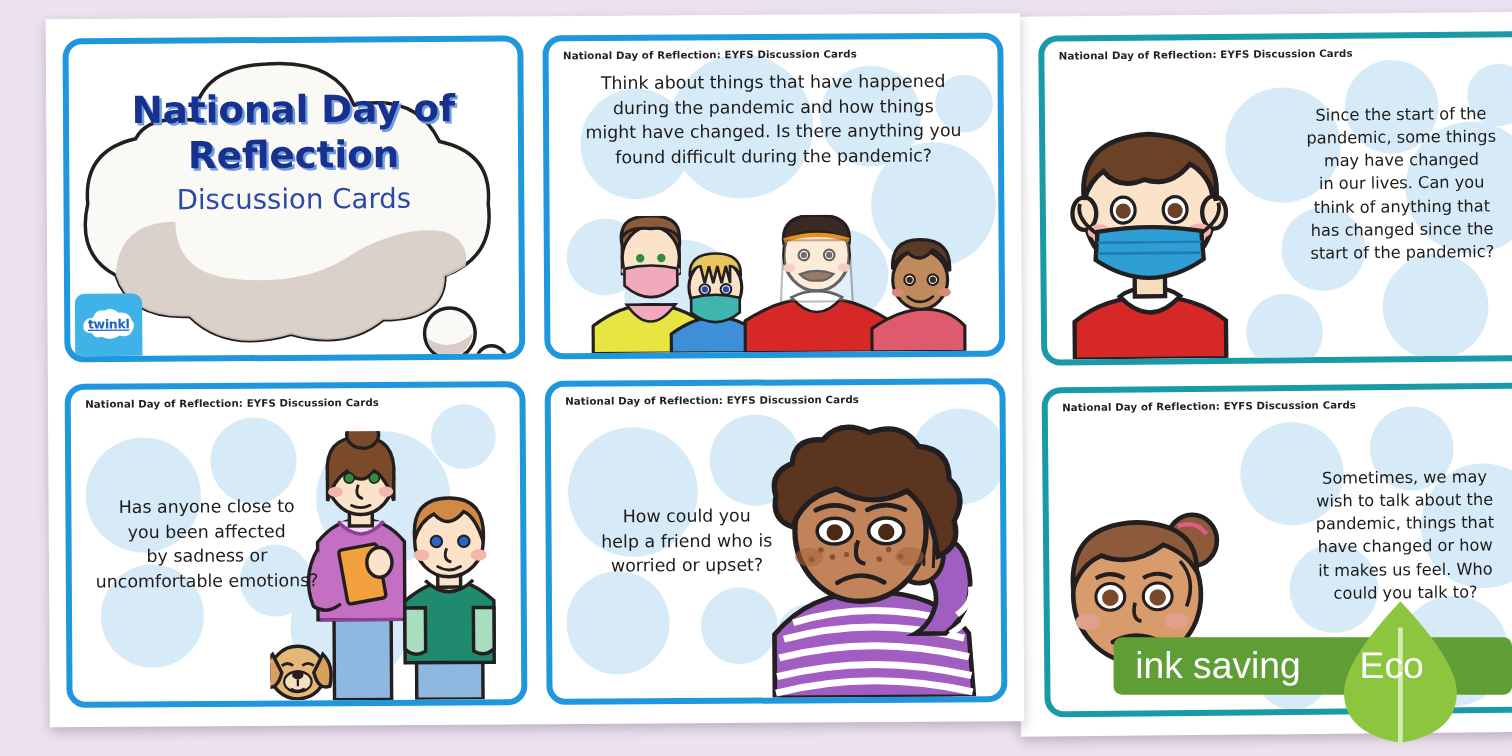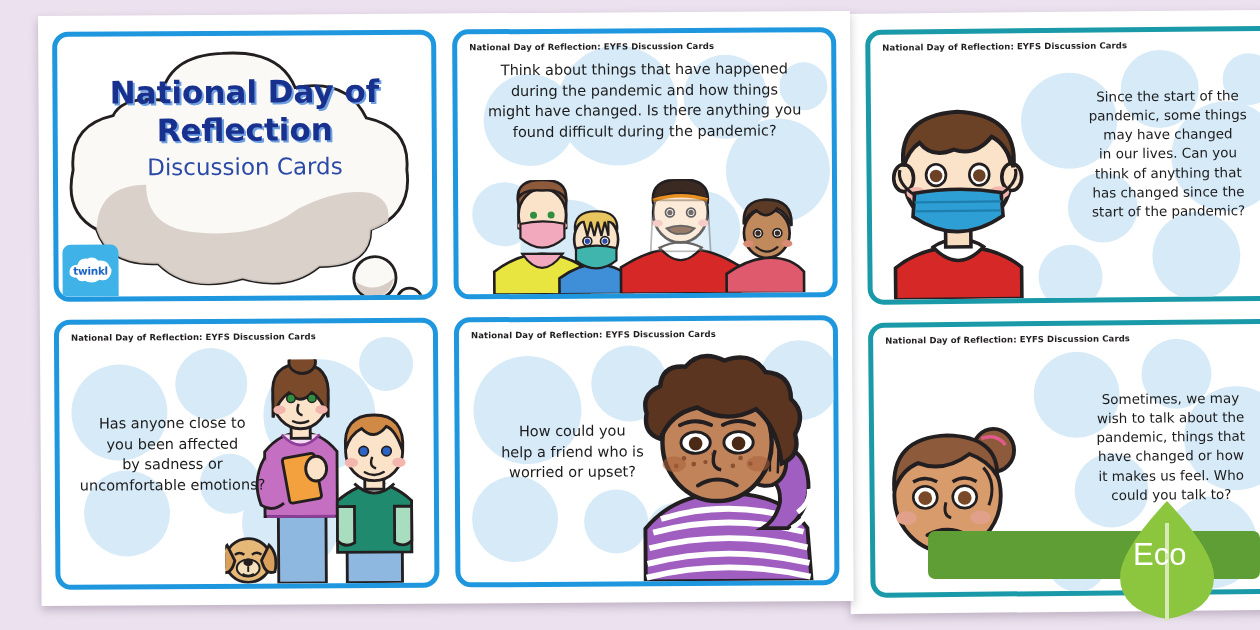--- a/index.html
+++ b/index.html
@@ -187,20 +187,21 @@
     inset: 0;
     display: flex;
     align-items: center;
     justify-content: center;
     font-family: "DejaVu Sans", sans-serif;
     font-weight: bold;
     font-size: 10.5px;
     color: #1b63c4;
     letter-spacing: -0.3px;
     z-index: 2;
+    text-decoration: underline;
   }
 
   
   #eco-badge {
     position: absolute;
     left: 928px;
     top: 531px;
     z-index: 40;
     width: 332px;
     height: 48px;
@@ -597,20 +598,21 @@
 
         <path d="M84 132 Q104 120 124 132" stroke="#231f20" stroke-width="4" fill="none" stroke-linecap="round"></path>
       </svg>
     </div>
 
   </div>
 </div>
 
 <div id="eco-badge">
   <div class="eco-bar"></div>
+  <div class="eco-ink">ink saving</div>
   <div class="eco-leaf-wrap">
     <svg viewBox="0 0 118 120" style="width:100%;height:100%;">
       <path d="M59 0 Q106 50 106 76 Q106 110 59 118 Q12 110 12 76 Q12 50 59 0 Z" fill="#8cc63f"></path>
       <path d="M59 22 L59 120" stroke="#d7e9b4" stroke-width="4"></path>
     </svg>
   </div>
   <div class="eco-word">Eco</div>
 </div>
 
 </body></html>

